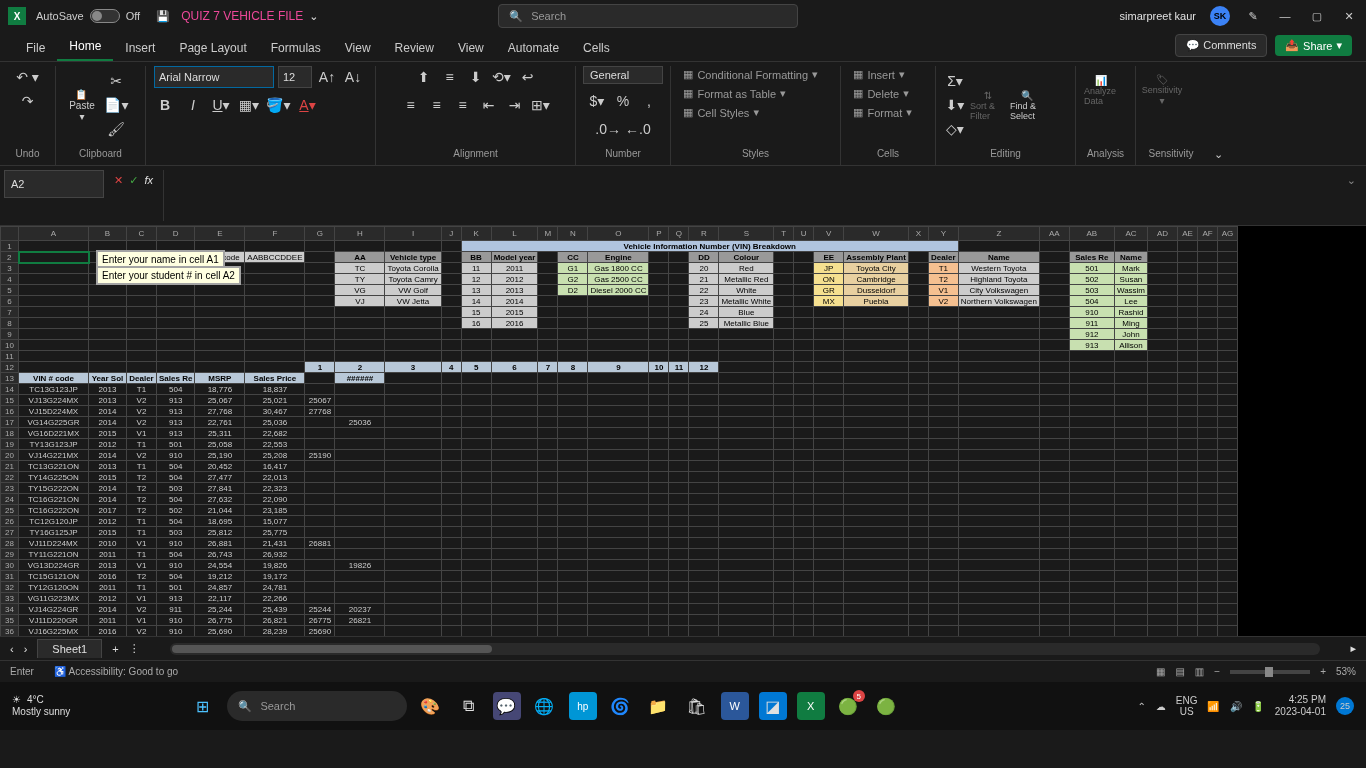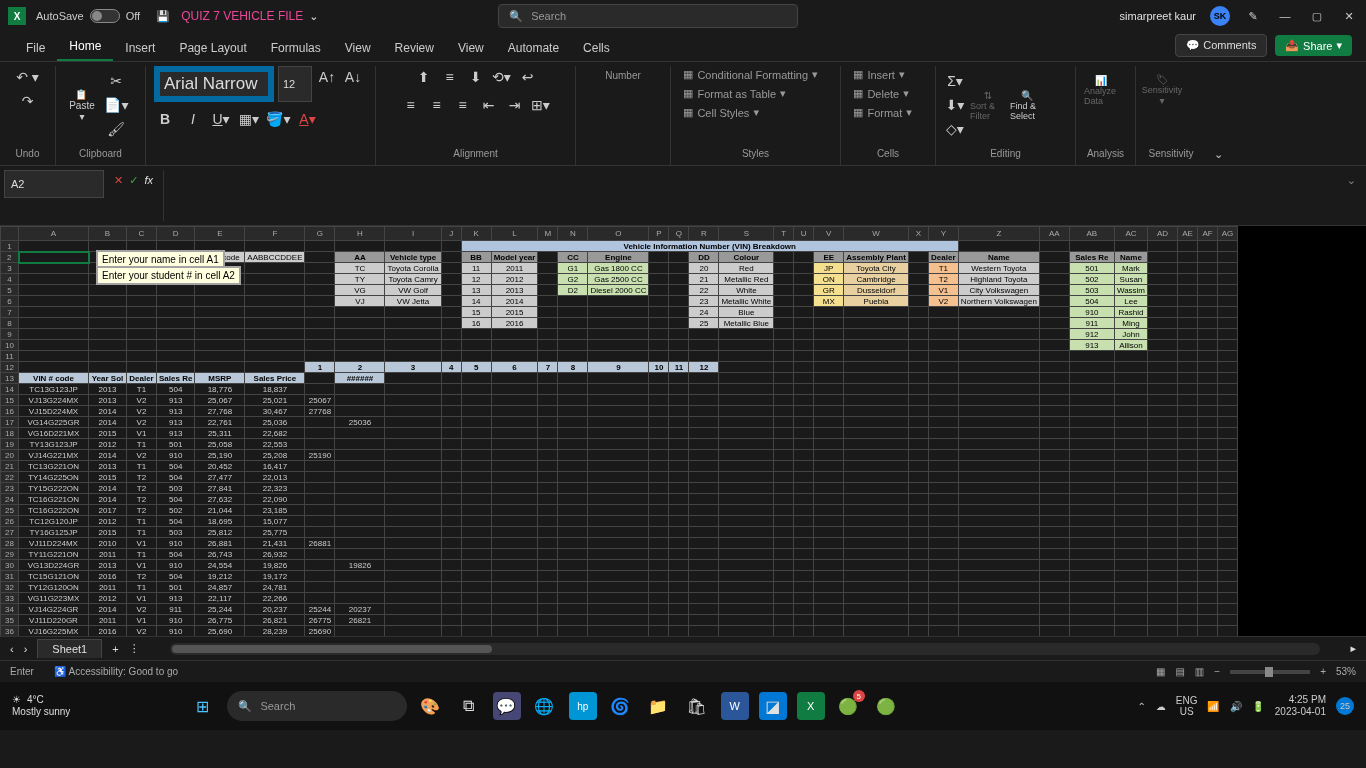--- a/index.html
+++ b/index.html
@@ -28,21 +28,21 @@
 .share-btn { background:#107c41; border-radius:4px; padding:4px 10px; font-size:11px; color:#fff; display:flex;align-items:center;gap:4px;}
 
 
 .ribbon { height: 104px; background: #1a1a1a; display: flex; border-bottom: 1px solid #333; padding-top:4px;}
 .ribbon-group { border-right: 1px solid #333; padding: 0 8px; display:flex;flex-direction:column;justify-content:space-between;}
 .ribbon-group .label { text-align:center; font-size:10px; color:#999; padding:4px 0 6px;}
 .ribbon-icons { display:flex; gap:4px; flex:1; align-items:center;}
 .ribbon-col { display:flex; flex-direction:column; gap:2px; align-items:center;}
 .rbtn { min-width:22px; height:22px; display:flex;align-items:center;justify-content:center;color:#ccc;font-size:14px;}
 .rbtn-lg { width:36px; height:48px; display:flex;flex-direction:column;align-items:center;justify-content:center;font-size:10px;color:#ccc;}
-.font-sel { background:#2a2a2a; border:6px solid #0369a1; color:#ddd; font-size:17px; padding:2px 4px; width:120px;}
+.font-sel { background:#2a2a2a; border:1px solid #0369a1; color:#ddd; font-size:11px; padding:2px 4px; width:120px;}
 .size-sel { background:#2a2a2a; border:1px solid #444; color:#ddd; font-size:11px; padding:2px 4px; width:34px;}
 .num-sel { background:#2a2a2a; border:1px solid #444; color:#ddd; font-size:11px; padding:2px 6px; width:80px;}
 .ribbon-text-item { font-size:11px; color:#999; padding:2px 4px; display:flex;align-items:center;gap:4px;}
 .collapse-caret { align-self:flex-end; padding:4px 8px; color:#ccc;}
 
 
 .formula-bar { height: 60px; background: #1a1a1a; display:flex; border-bottom:1px solid #333;}
 .name-box { width:100px; background:#2a2a2a; border:1px solid #444; color:#ddd; font-size:11px; padding:3px 6px; margin:4px;height:28px;}
 .fx-btns { display:flex;align-items:flex-start;gap:6px;padding:8px 6px;}
 .fx-area { flex:1; background:#1a1a1a; border-left:1px solid #333;margin:4px;position:relative;}
@@ -188,20 +188,32 @@
         <span class="rbtn">≡</span>
         <span class="rbtn">≡</span>
         <span class="rbtn">⇤</span>
         <span class="rbtn">⇥</span>
         <span class="rbtn">⊞▾</span>
       </div>
     </div>
     <div class="label">Alignment</div>
   </div>
   <div class="ribbon-group" style="width:95px;">
+    <div class="ribbon-col" style="gap:6px;">
+      <input class="num-sel" value="General" style="">
+      <div style="display:flex;gap:4px;">
+        <span class="rbtn">$▾</span>
+        <span class="rbtn">%</span>
+        <span class="rbtn">,</span>
+      </div>
+      <div style="display:flex;gap:4px;">
+        <span class="rbtn">.0→</span>
+        <span class="rbtn">←.0</span>
+      </div>
+    </div>
     <div class="label">Number</div>
   </div>
   <div class="ribbon-group" style="width:170px;">
     <div class="ribbon-col" style="align-items:flex-start;">
       <div class="ribbon-text-item">▦ <span>Conditional Formatting</span>▾</div>
       <div class="ribbon-text-item">▦ <span>Format as Table</span>▾</div>
       <div class="ribbon-text-item">▦ <span>Cell Styles</span>▾</div>
     </div>
     <div class="label">Styles</div>
   </div>
@@ -1463,21 +1475,21 @@
           <td class=""></td>
           <td class=""></td>
         </tr>
         <tr>
           <th class="rowhdr">34</th>
           <td class="">VJ14G224GR</td>
           <td class="">2014</td>
           <td class="">V2</td>
           <td class="">911</td>
           <td class="">25,244</td>
-          <td class="">20,237</td>
+          <td class="">25,439</td>
           <td class="">25244</td>
           <td class="">20237</td>
           <td class=""></td>
           <td class=""></td>
           <td class=""></td>
           <td class=""></td>
           <td class=""></td>
           <td class=""></td>
           <td class=""></td>
           <td class=""></td>

